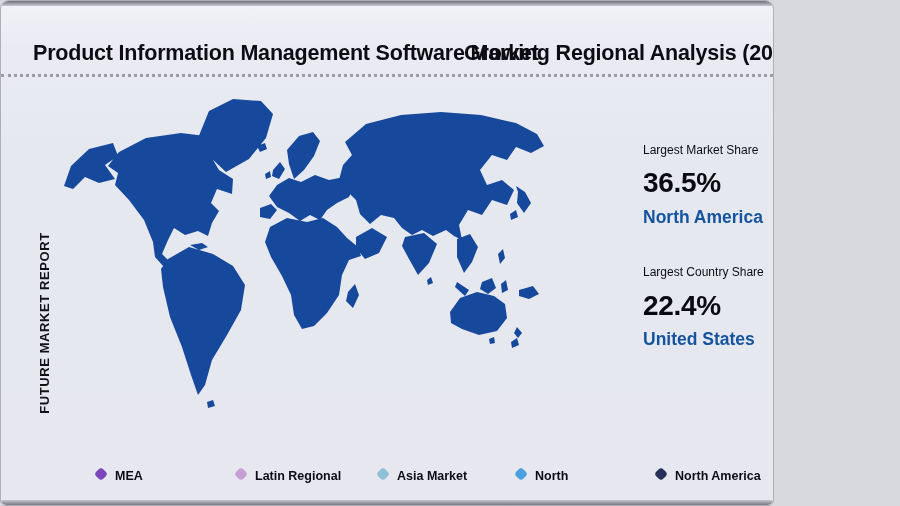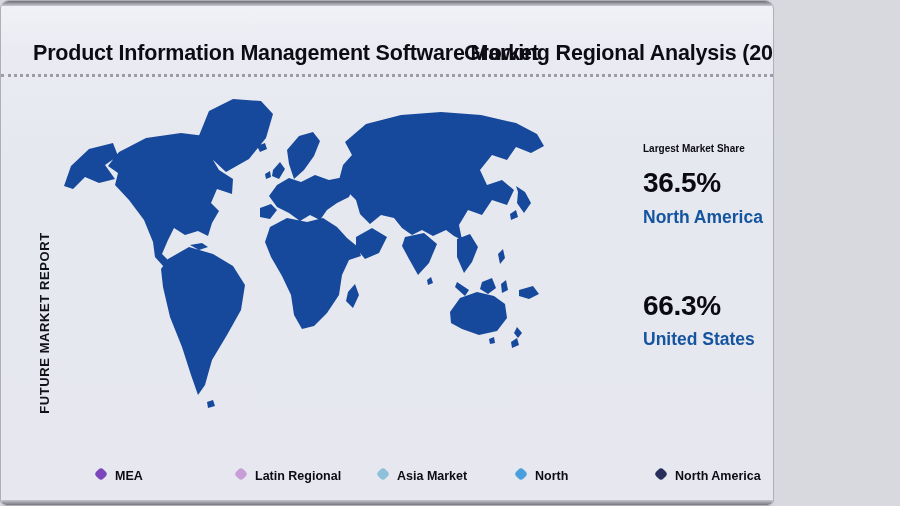--- a/index.html
+++ b/index.html
@@ -15,21 +15,21 @@
   .title-part{position:absolute;top:41px;font-size:21.5px;font-weight:bold;color:#0c0c12;
     letter-spacing:-0.2px;white-space:nowrap;line-height:1.1;}
   .title-1{left:32px;}
   .title-2{left:463px;}
   .dotted-divider{position:absolute;top:73px;left:0;width:100%;height:0;
     border-top:3px dotted #9b9ca7;}
   .watermark{position:absolute;left:43px;top:322px;transform:translate(-50%,-50%) rotate(-90deg);
     white-space:nowrap;font-size:13px;font-weight:bold;color:#121217;letter-spacing:0.6px;}
   .map-wrap{position:absolute;left:60px;top:85px;width:580px;height:350px;}
   .stat{position:absolute;left:642px;white-space:nowrap;}
-  .stat-label{font-size:10px;font-weight:bold;color:#0c0c12;text-align:right;}
+  .stat-label{font-size:12px;font-weight:normal;color:#0c0c12;text-align:right;}
   .stat-value{font-size:28px;font-weight:bold;color:#0a0a10;letter-spacing:-0.3px;}
   .stat-region{font-size:17.5px;font-weight:bold;}
   .s1-label{top:142px;} .s1-value{top:166px;} .s1-region{top:206px;}
   .s2-label{top:264px;} .s2-value{top:289px;} .s2-region{top:328px;}
   .legend-item{position:absolute;top:468px;display:flex;align-items:flex-start;cursor:pointer;}
   .legend-dot{width:10px;height:10px;border-radius:3.5px;transform:rotate(45deg);flex:0 0 auto;}
   .legend-label{margin-left:9px;font-size:12.5px;font-weight:bold;color:#0c0c12;white-space:nowrap;}
   .li-0{left:95px;} .li-1{left:235px;} .li-2{left:377px;} .li-3{left:515px;} .li-4{left:655px;}
 </style>
 </head>
@@ -89,21 +89,22 @@
           M456,241 L461,247 L457,252 L453,247 Z
           M450,256 L456,252 L458,259 L451,262 Z"></path>
       </g>
     </svg>
   </div>
 
   <div class="stat stat-label s1-label">Largest Market Share</div>
   <div class="stat stat-value s1-value">36.5%</div>
   <div class="stat stat-region s1-region" style="color: rgb(21, 84, 159);">North America</div>
 
-  <div class="stat stat-value s2-value">66.3%</div>
+  <div class="stat stat-label s2-label">Largest Country Share</div>
+  <div class="stat stat-value s2-value">22.4%</div>
   <div class="stat stat-region s2-region" style="color: rgb(21, 84, 159);">United States</div>
 
   <div class="legend-item li-0">
     <span class="legend-dot" style="background: rgb(124, 70, 188);"></span>
     <span class="legend-label">MEA</span>
   </div>
   <div class="legend-item li-1">
     <span class="legend-dot" style="background: rgb(199, 159, 214);"></span>
     <span class="legend-label">Latin Regional</span>
   </div>

